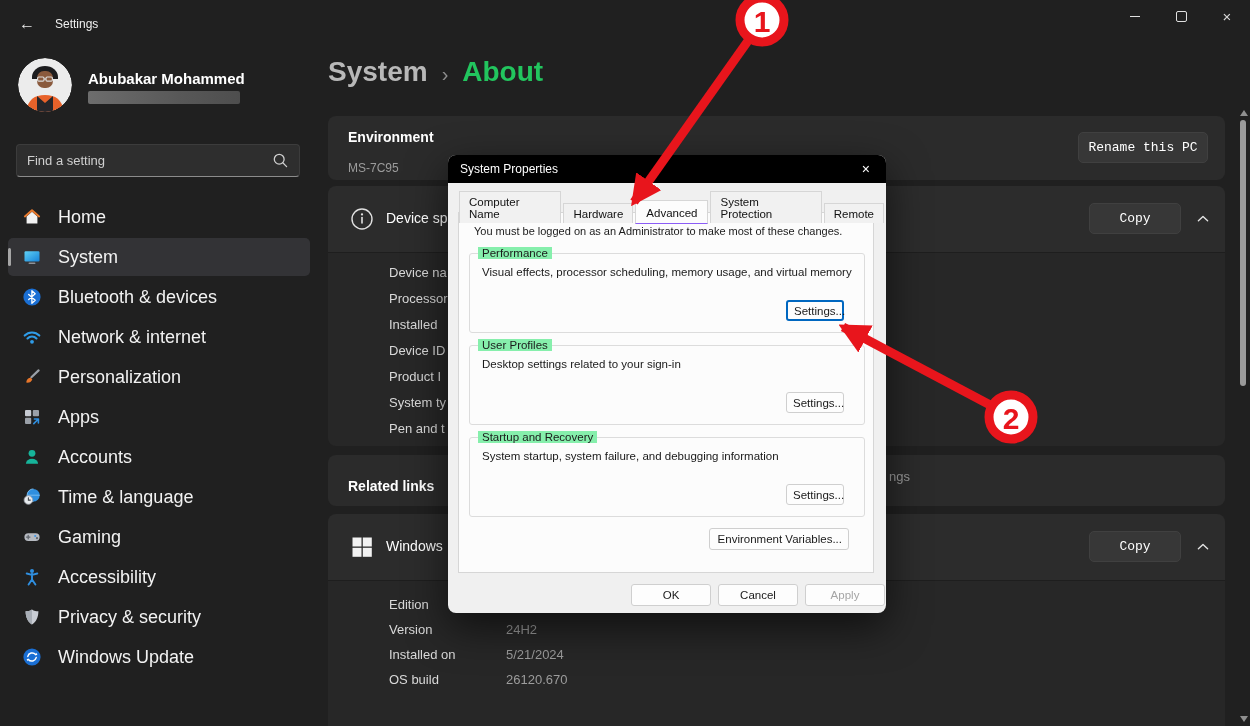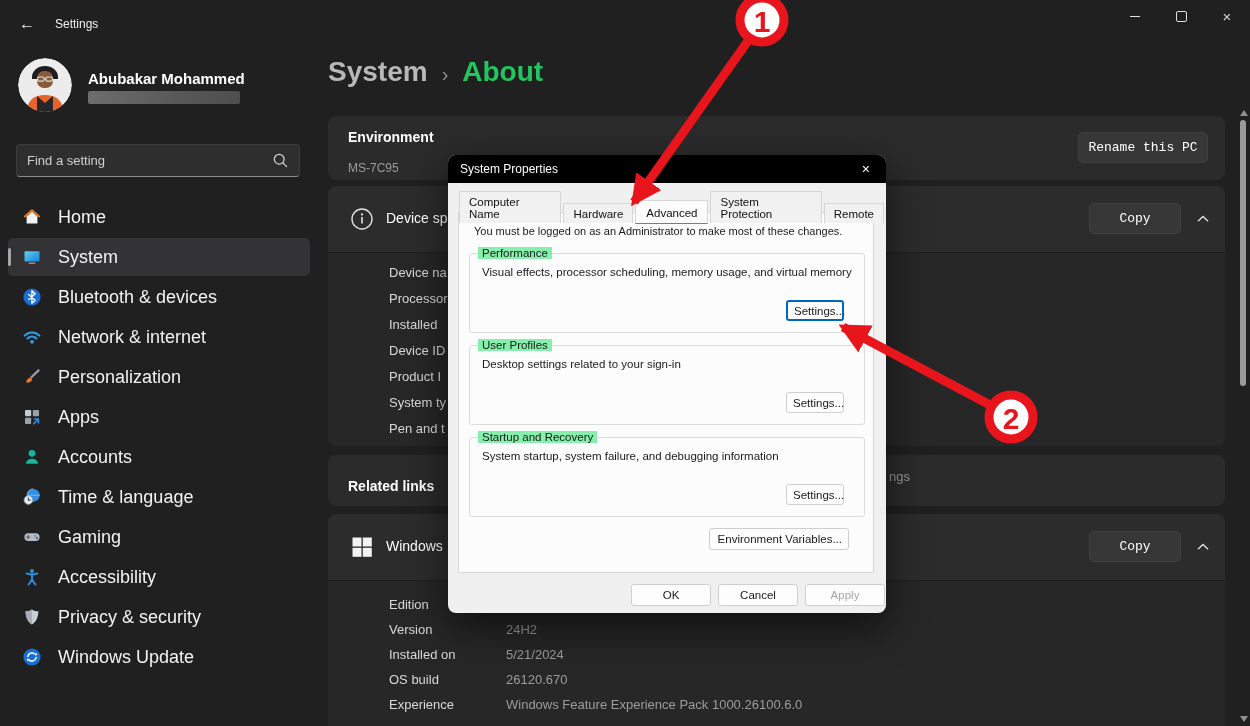--- a/index.html
+++ b/index.html
@@ -361,24 +361,20 @@
         <span class="ws-value">24H2</span>
       </div>
       <div class="ws-row">
         <span class="ws-label">Installed on</span>
         <span class="ws-value">5/21/2024</span>
       </div>
       <div class="ws-row">
         <span class="ws-label">OS build</span>
         <span class="ws-value">26120.670</span>
       </div>
-      <div class="ws-row">
-        <span class="ws-label">Experience</span>
-        <span class="ws-value">Windows Feature Experience Pack 1000.26100.6.0</span>
-      </div>
     </div>
   </div>
 
   <div class="scrollbar">
     <div class="sb-up"></div>
     <div class="sb-thumb"></div>
     <div class="sb-down"></div>
   </div>
 
   <div class="dialog">

